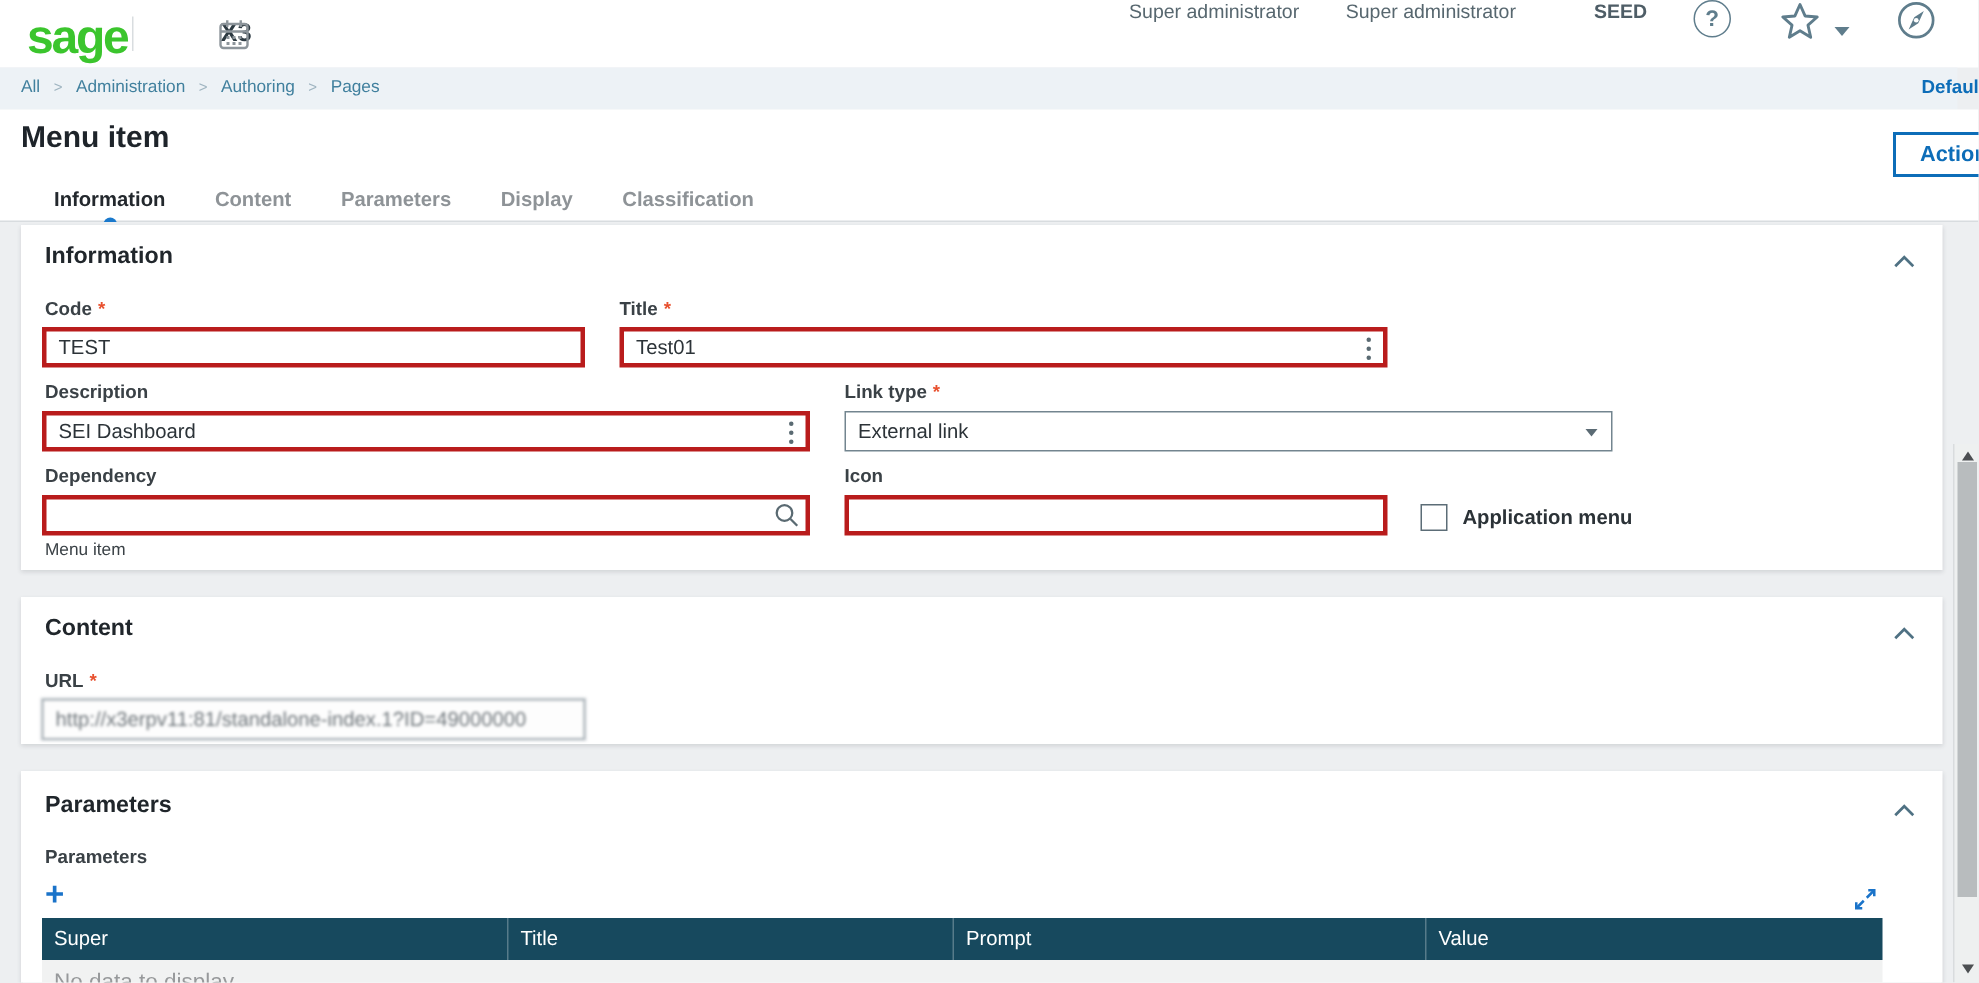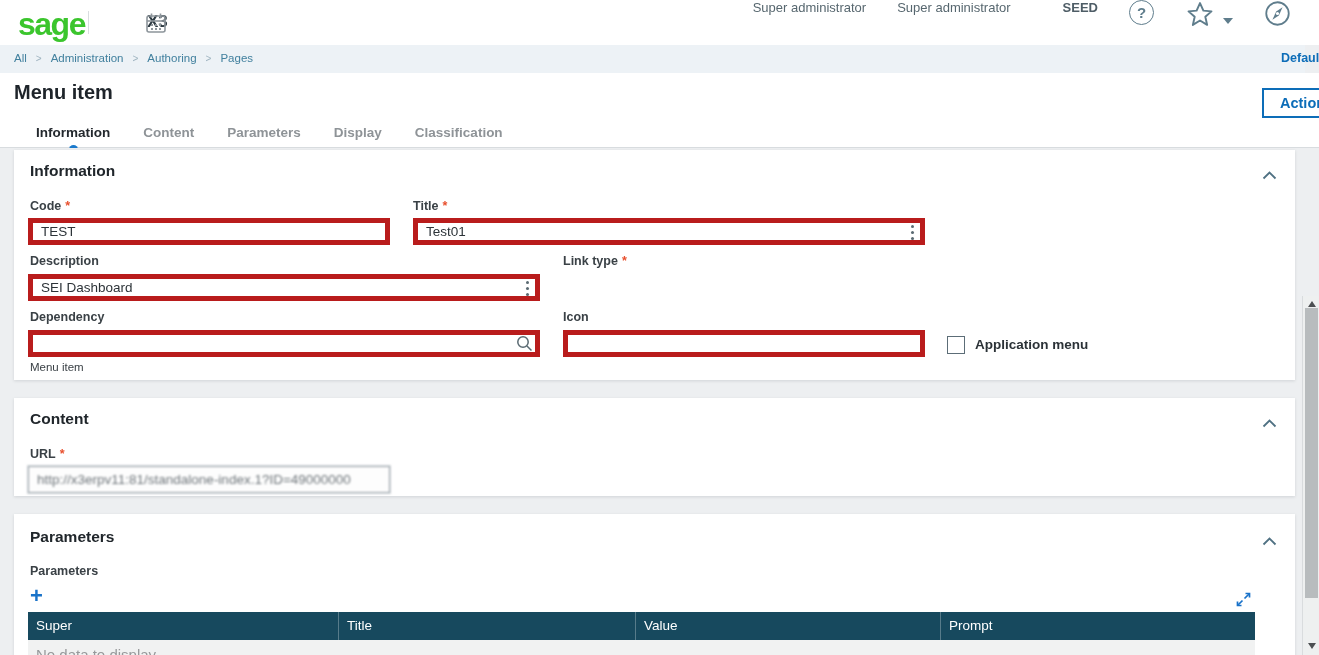--- a/index.html
+++ b/index.html
@@ -57,21 +57,21 @@
   .panel-info { top:2px; height:230px; }
   .panel-content { top:250px; height:98px; }
   .panel-params { top:366px; height:300px; }
   .section-heading { position:absolute; left:16px; top:12px; font-size:15.5px; font-weight:700;
                      color:#20262b; }
   .collapse-btn { position:absolute; right:18px; top:16px; cursor:pointer; }
 
   .field-label { position:absolute; font-size:12.5px; font-weight:700; color:#3a4146; white-space:nowrap; }
   .req { color:#e8502e; margin-left:4px; font-weight:700; }
   .input-wrap { position:absolute; }
-  .input-wrap input { width:100%; height:27px; border:5px solid #b91c1c; background:#fff;
+  .input-wrap input { width:100%; height:27px; border:3px solid #b91c1c; background:#fff;
                       font-family:inherit; font-size:13.5px; color:#2c3338; padding:0 26px 0 8px; }
   .input-wrap.plain input { padding-right:8px; }
   .kebab { position:absolute; right:11px; top:7px; width:3px; height:3px; border-radius:50%;
            background:#5a6a72; box-shadow:0 6px 0 #5a6a72,0 12px 0 #5a6a72; cursor:pointer; }
   .search-glyph { position:absolute; right:7px; top:5px; cursor:pointer; }
   .select-box { position:absolute; height:27px; border:1px solid #73858f; background:#fff;
                 font-size:13.5px; color:#2c3338; line-height:25px; padding:0 24px 0 8px; cursor:pointer; }
   .select-caret { position:absolute; right:9px; top:11px; width:0; height:0;
                   border-left:4.5px solid transparent; border-right:4.5px solid transparent;
                   border-top:5.5px solid #5b6b74; }
@@ -211,20 +211,24 @@
 
     <div class="field-label" style="left:16px; top:104px;">Description</div>
     <div class="input-wrap" style="left:14px; top:124px; width:512px;">
       <input type="text" value="SEI Dashboard" style="">
       <span class="kebab"></span>
     </div>
 
     <div class="field-label" style="left:549px; top:104px;">
       <span>Link type</span><span class="req">*</span>
     </div>
+    <div class="select-box" style="left:549px; top:124px; width:512px;">
+      <span>External link</span>
+      <span class="select-caret"></span>
+    </div>
 
     <div class="field-label" style="left:16px; top:160px;">Dependency</div>
     <div class="input-wrap" style="left:14px; top:180px; width:512px;">
       <input type="text" value="" style="">
       <span class="search-glyph">
         <svg width="17" height="17" viewBox="0 0 17 17" fill="none" stroke="#5a6a72" stroke-width="1.5">
           <circle cx="7" cy="7" r="5.2"></circle>
             <line x1="11" y1="11" x2="15.5" y2="15.5"></line>
         </svg>
       </span>
@@ -269,22 +273,22 @@
         <path d="M9.5 1.5h4v4"></path>
           <path d="M13.5 1.5L8.5 6.5"></path>
         <path d="M5.5 13.5h-4v-4"></path>
           <path d="M1.5 13.5l5-5"></path>
       </svg>
     </span>
     <div class="param-table">
       <div class="param-thead">
         <div class="param-th th-name">Super</div>
         <div class="param-th th-title">Title</div>
+        <div class="param-th th-prompt">Prompt</div>
         <div class="param-th th-value">Value</div>
-        <div class="param-th th-prompt">Prompt</div>
       </div>
       <div class="empty-row">No data to display</div>
     </div>
   </div>
 
   <div class="scrollbar">
     <div class="sb-up">
         <span class="tri-up"></span>
       </div>
     <div class="sb-thumb"></div>

